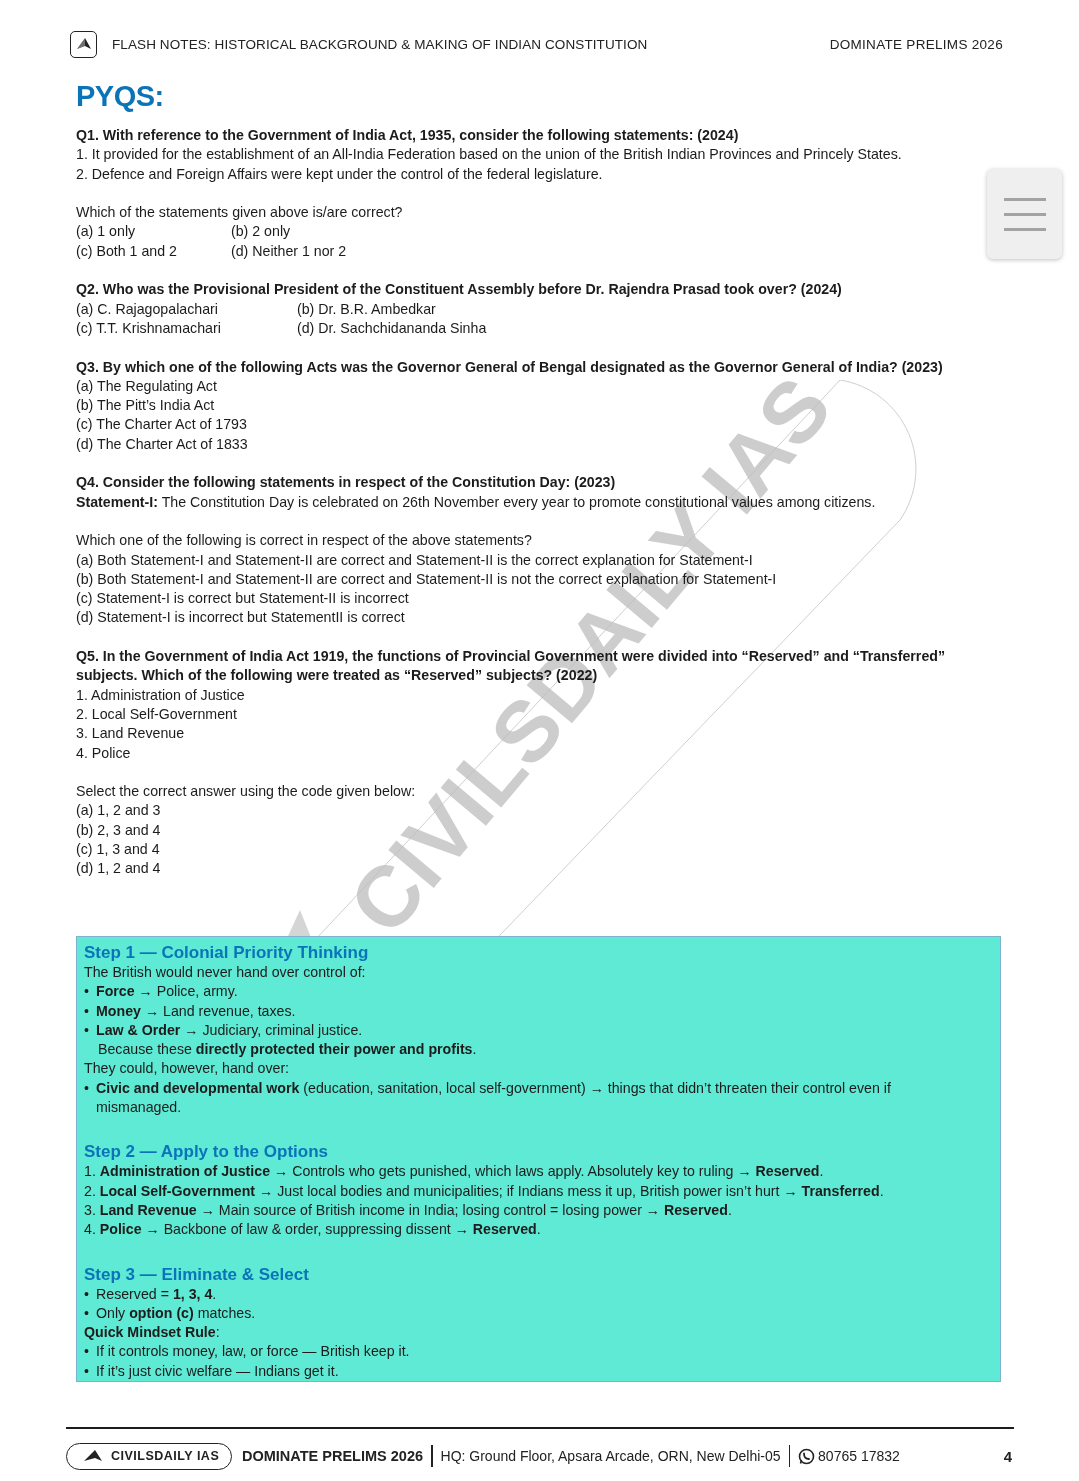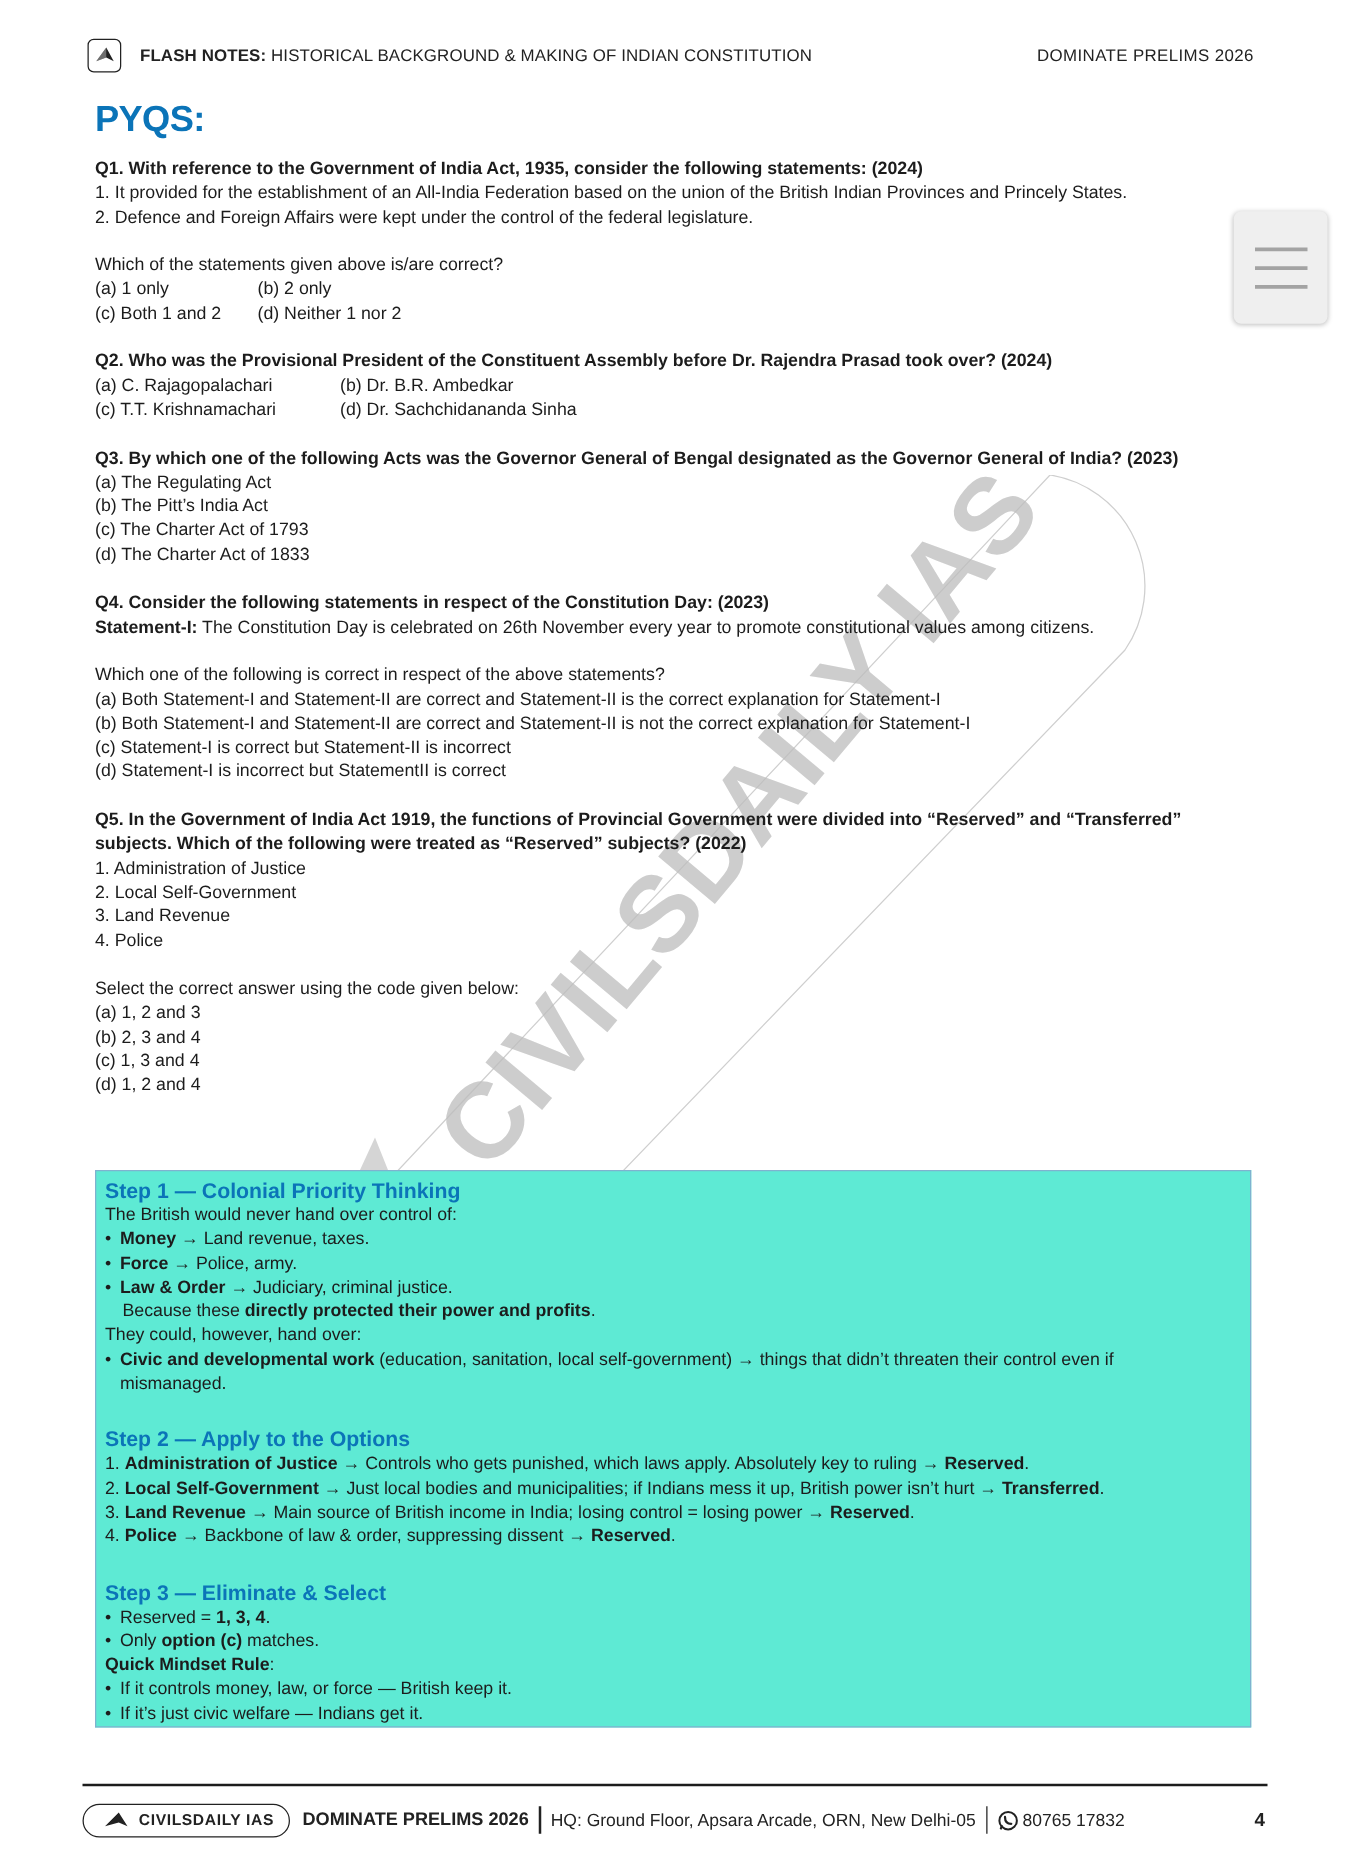--- a/index.html
+++ b/index.html
@@ -2,30 +2,30 @@
 <html><head>
 <meta charset="utf-8">
 <style>
   * { box-sizing: border-box; margin: 0; padding: 0; }
   html, body { width: 1079px; height: 1481px; background: #ffffff; overflow: hidden; }
   body { font-family: "Liberation Sans", sans-serif; color: #1c1c1c; position: relative; }
 
   .header { position: absolute; top: 30px; left: 70px; right: 76px; height: 28px; display: flex; align-items: center; }
   .header-logo { width: 27px; height: 27px; border: 1.5px solid #222; border-radius: 5px; display: flex; align-items: center; justify-content: center; margin-right: 15px; }
   .header-title { font-size: 13.5px; letter-spacing: 0.1px; color: #222; }
-  .header-title b { font-weight: 700; }
+  .header-title b { font-weight: 400; }
   .header-right { margin-left: auto; font-size: 13.5px; color: #222; letter-spacing: 0.3px; }
 
   .page-title { position: absolute; top: 80px; left: 76px; font-size: 29px; font-weight: 700; color: #0b74b8; letter-spacing: -0.5px; }
 
   .content { position: absolute; top: 126px; left: 76px; width: 930px; font-size: 14.2px; line-height: 19.3px; }
   .q-title { font-weight: 700; }
   .line { white-space: nowrap; }
   .gap { height: 19.3px; }
-  .opt-row { display: flex; }
+  .opt-row { display: flex; gap: 25px; }
   .opt-row .c1 { width: 130px; }
   .opt-row.wide .c1 { width: 196px; }
   .wrap { white-space: normal; }
 
   .sidebar-btn { position: absolute; top: 169px; left: 987px; width: 75px; height: 90px; background: #efefef; border-radius: 6px; box-shadow: 0 1px 4px rgba(0,0,0,0.25); display: flex; flex-direction: column; align-items: center; justify-content: center; gap: 12px; }
   .sidebar-btn span { display: block; width: 42px; height: 3px; background: #a3a3a3; }
 
   .box { position: absolute; top: 936px; left: 76px; width: 925px; height: 446px; background: #5eead4; border: 1.5px solid #7fb2cf; padding: 5px 7px; font-size: 14.2px; line-height: 19.3px; }
   .step-title { font-weight: 700; color: #0b74b8; font-size: 17px; line-height: 21px; }
   .bullet { padding-left: 12px; position: relative; }
@@ -136,22 +136,22 @@
     <div class="line">(b) 2, 3 and 4</div>
     <div class="line">(c) 1, 3 and 4</div>
     <div class="line">(d) 1, 2 and 4</div>
   </div>
 </div>
 
 <div class="box">
   <div>
     <div class="step-title">Step 1 — Colonial Priority Thinking</div>
     <div>The British would never hand over control of:</div>
+    <div class="bullet"><b>Force</b><span> → Police, army.</span></div>
     <div class="bullet"><b>Money</b><span> → Land revenue, taxes.</span></div>
-    <div class="bullet"><b>Force</b><span> → Police, army.</span></div>
     <div class="bullet"><b>Law &amp; Order</b><span> → Judiciary, criminal justice.</span></div>
     <div class="indent"><span>Because these </span><b>directly protected their power and profits</b><span>.</span></div>
     <div>They could, however, hand over:</div>
     <div class="bullet" style="width:870px"><b>Civic and developmental work</b><span> (education, sanitation, local self-government) → things that didn’t threaten their control even if mismanaged.</span></div>
   </div>
   <div style="height:24px"></div>
   <div>
     <div class="step-title">Step 2 — Apply to the Options</div>
     <div><span>1. </span><b>Administration of Justice</b><span> → Controls who gets punished, which laws apply. Absolutely key to ruling → </span><b>Reserved</b><span>.</span></div>
     <div><span>2. </span><b>Local Self-Government</b><span> → Just local bodies and municipalities; if Indians mess it up, British power isn’t hurt → </span><b>Transferred</b><span>.</span></div>

